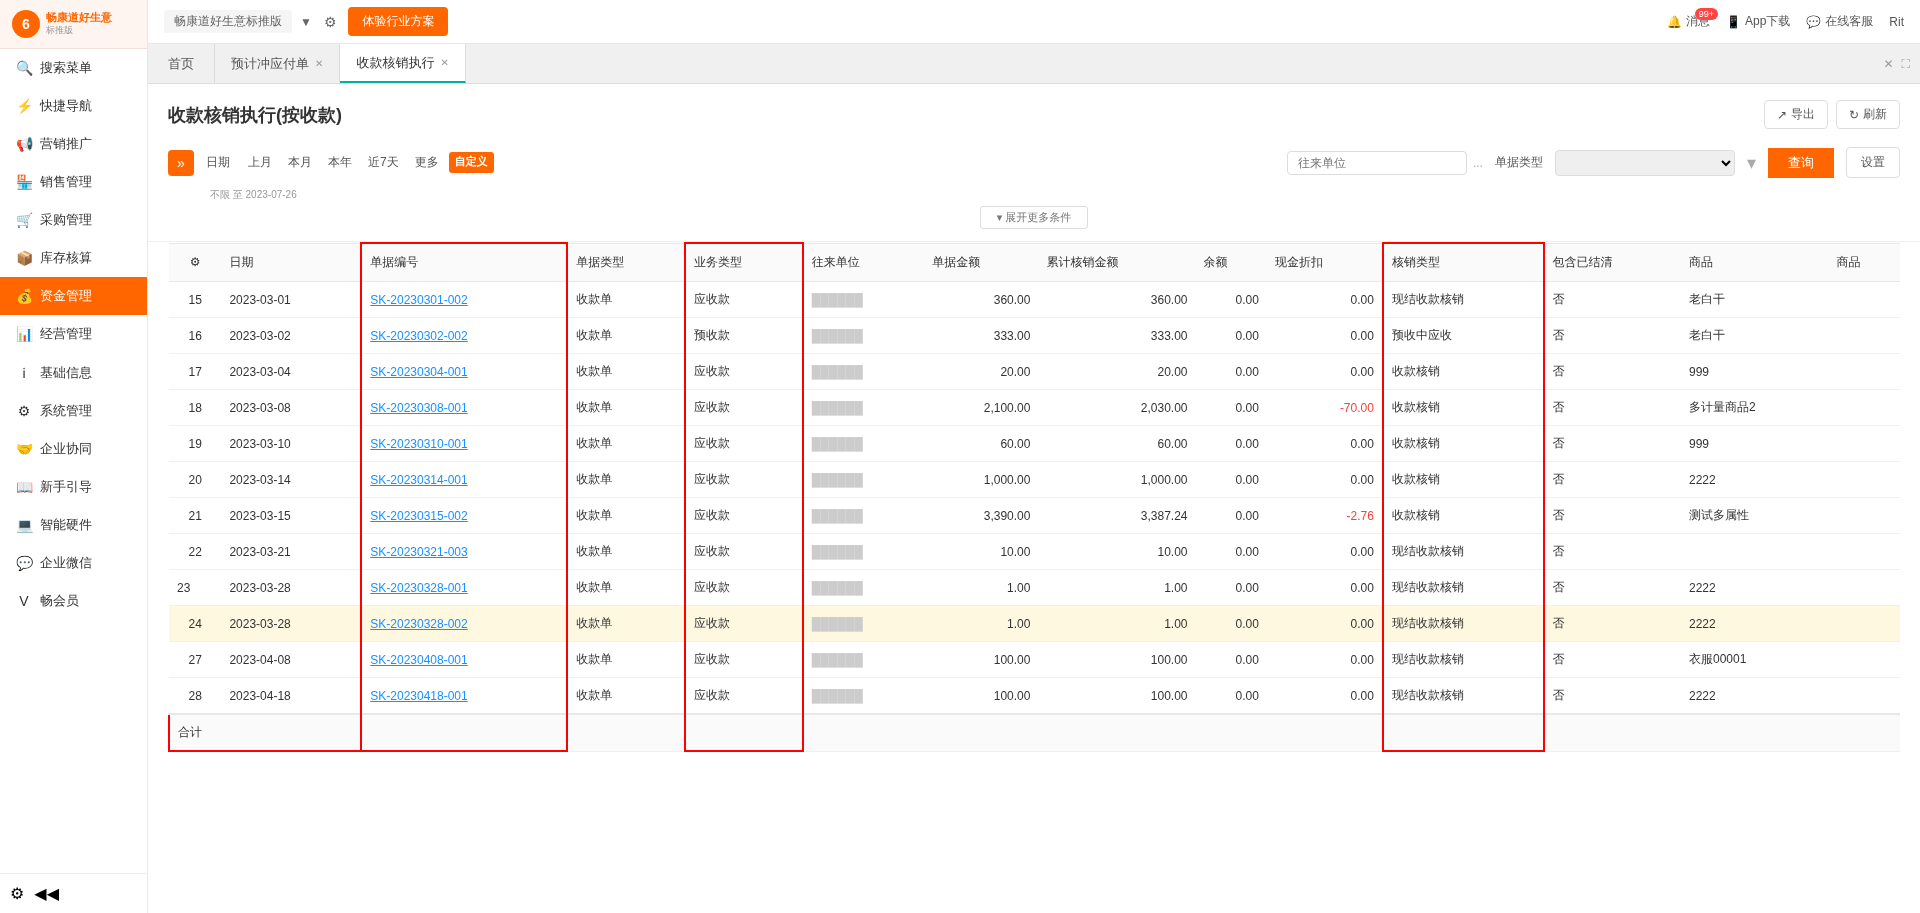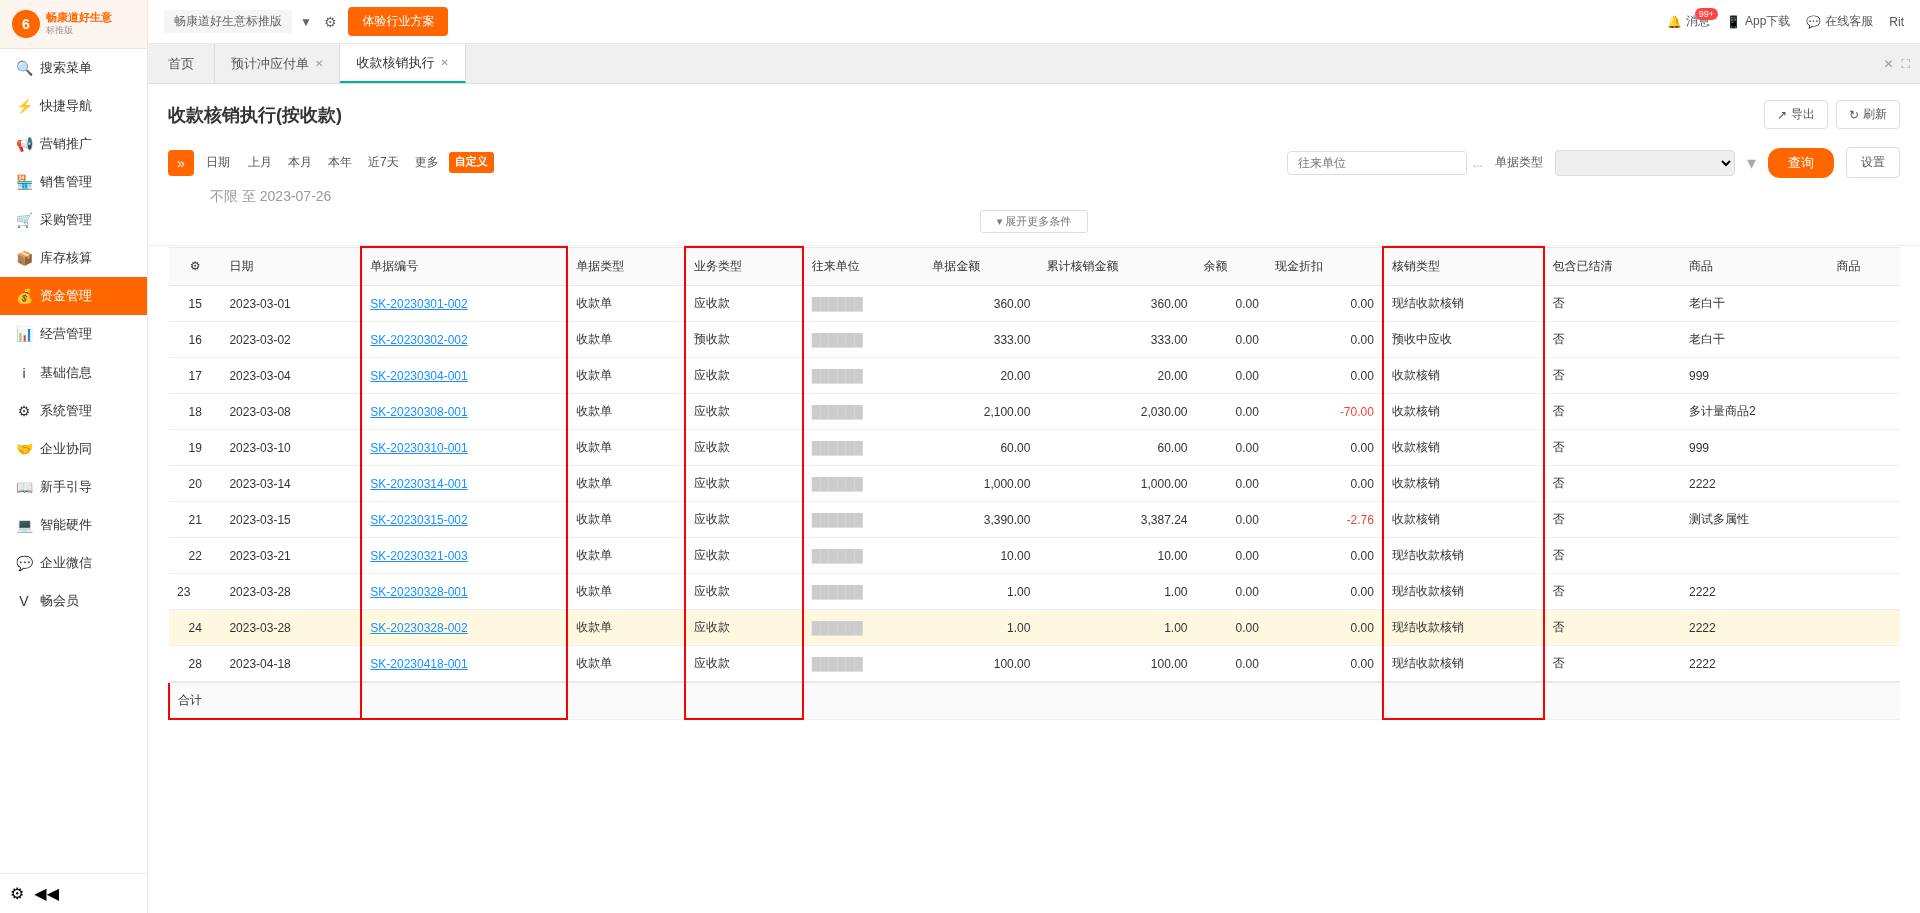--- a/index.html
+++ b/index.html
@@ -50,22 +50,22 @@
     .btn-refresh { background: #fff; border: 1px solid #ddd; color: #555; padding: 5px 12px; border-radius: 4px; cursor: pointer; font-size: 12px; display: flex; align-items: center; gap: 4px; }
 
     
     .filter-area { padding: 8px 20px; background: #fff; border-bottom: 1px solid #f0f0f0; }
     .filter-row { display: flex; align-items: center; gap: 12px; margin-bottom: 8px; }
     .filter-toggle { width: 26px; height: 26px; background: #ff6600; border-radius: 4px; display: flex; align-items: center; justify-content: center; color: white; cursor: pointer; font-size: 14px; }
     .filter-label { font-size: 12px; color: #555; }
     .filter-date-links { display: flex; gap: 4px; }
     .filter-date-link { font-size: 12px; color: #555; cursor: pointer; padding: 2px 6px; }
     .filter-custom { background: #ff6600; color: white; font-size: 11px; padding: 2px 6px; border-radius: 3px; cursor: pointer; font-weight: bold; }
-    .filter-date-range { font-size: 14px; color: #999; margin-top: 2px; }
-    .btn-query { background: #ff6600; color: white; border: none; padding: 6px 20px; border-radius: 12px; cursor: pointer; font-size: 13px; }
+    .filter-date-range { font-size: 10px; color: #999; margin-top: 2px; }
+    .btn-query { background: #ff6600; color: white; border: none; padding: 6px 20px; border-radius: 0; cursor: pointer; font-size: 13px; }
     .btn-settings { background: #fff; border: 1px solid #ddd; color: #555; padding: 6px 14px; border-radius: 4px; cursor: pointer; font-size: 12px; }
     .expand-more { display: flex; justify-content: center; padding: 4px; }
     .expand-btn { border: 1px solid #ddd; background: #fff; font-size: 11px; color: #777; padding: 3px 16px; border-radius: 3px; cursor: pointer; }
 
     
     .table-container { flex: 1; overflow: auto; padding: 0 20px; }
     table { width: 100%; border-collapse: collapse; font-size: 12px; }
     thead tr { background: #fafafa; }
     th { padding: 10px 8px; text-align: left; font-weight: 500; color: #333; border-bottom: 1px solid #e8e8e8; border-top: 1px solid #e8e8e8; white-space: nowrap; }
     td { padding: 9px 8px; border-bottom: 1px solid #f0f0f0; color: #333; white-space: nowrap; }
@@ -427,20 +427,36 @@
     <td class="" style="text-align:right;">1.00</td>
     <td class="" style="text-align:right;">1.00</td>
     <td style="text-align:right;">0.00</td>
     <td class="" style="text-align:right;">0.00</td>
     <td style="border-left:2px solid red;border-right:2px solid red;">现结收款核销</td>
     <td>否</td>
     <td>2222</td>
     <td></td>
   </tr>
             <tr>
+    <td style="text-align:center;">27</td>
+    <td>2023-04-08</td>
+    <td style="border-left:2px solid red;border-right:2px solid red;"><span class="link-text">SK-20230408-001</span></td>
+    <td class="">收款单</td>
+    <td style="border-left:2px solid red;border-right:2px solid red;">应收款</td>
+    <td style="color:#ccc;">██████</td>
+    <td class="" style="text-align:right;">100.00</td>
+    <td class="" style="text-align:right;">100.00</td>
+    <td style="text-align:right;">0.00</td>
+    <td class="" style="text-align:right;">0.00</td>
+    <td style="border-left:2px solid red;border-right:2px solid red;">现结收款核销</td>
+    <td>否</td>
+    <td>衣服00001</td>
+    <td></td>
+  </tr>
+            <tr>
     <td style="text-align:center;">28</td>
     <td>2023-04-18</td>
     <td style="border-left:2px solid red;border-right:2px solid red;"><span class="link-text">SK-20230418-001</span></td>
     <td class="">收款单</td>
     <td style="border-left:2px solid red;border-right:2px solid red;">应收款</td>
     <td style="color:#ccc;">██████</td>
     <td class="" style="text-align:right;">100.00</td>
     <td class="" style="text-align:right;">100.00</td>
     <td style="text-align:right;">0.00</td>
     <td class="" style="text-align:right;">0.00</td>

